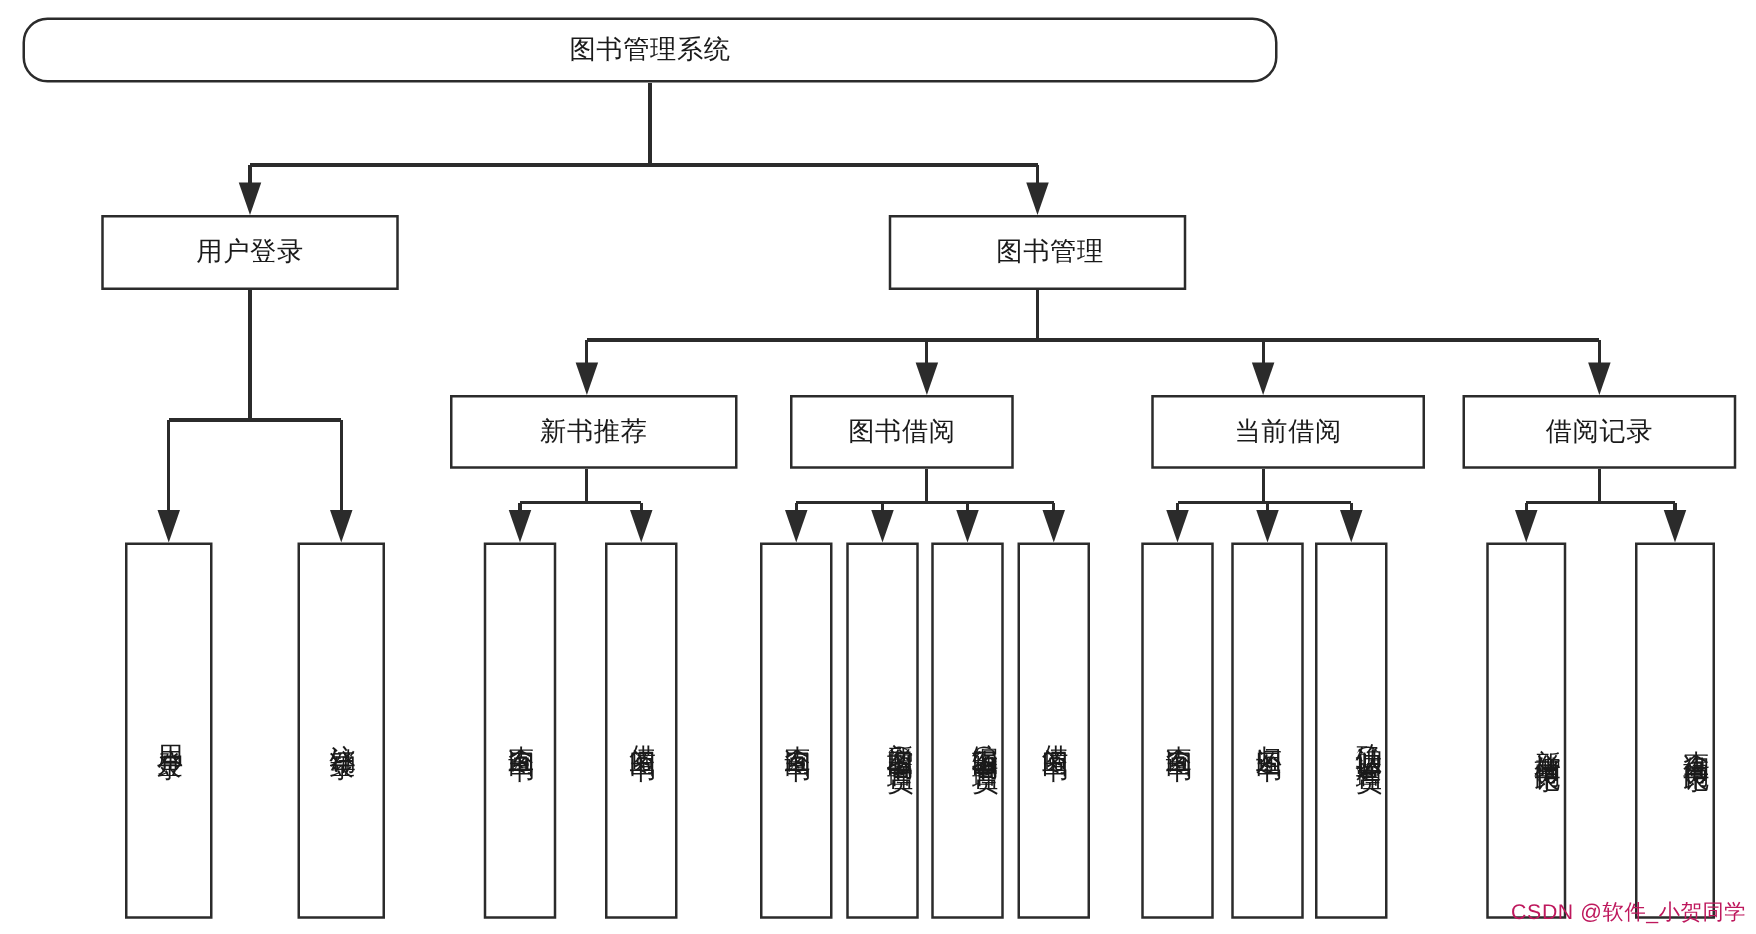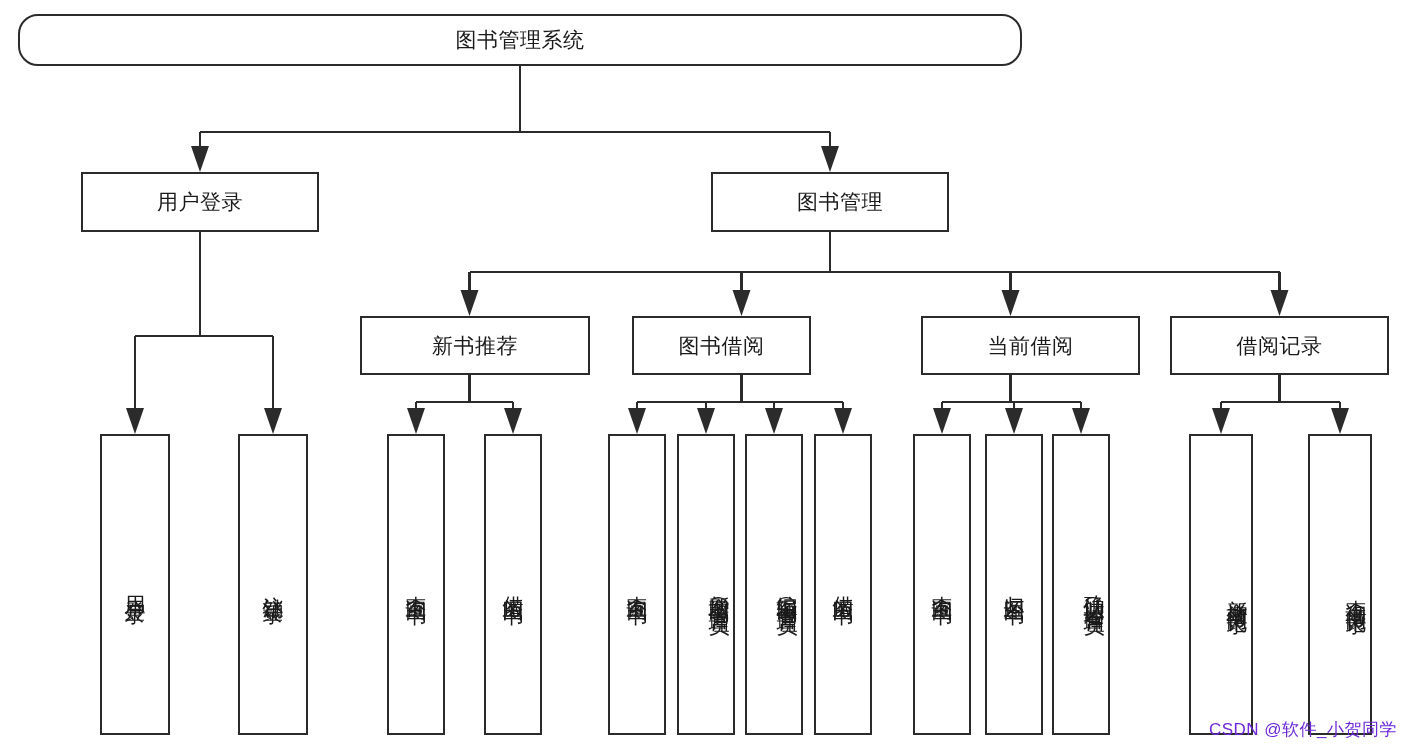--- a/index.html
+++ b/index.html
@@ -56,21 +56,21 @@
   }
   .node .lbl {
     display: block;
     white-space: nowrap;
   }
   #watermark {
     position: absolute;
     right: 8px;
     bottom: 6px;
     font-size: 17px;
-    color: #6d28d9;
+    color: #be185d;
     white-space: nowrap;
     letter-spacing: 0.5px;
   }
 </style>
 </head>
 <body>
 
 <div id="canvas">
   <svg id="edges" viewBox="0 0 1405 747">
       <line x1="520" y1="66" x2="520" y2="132" stroke="#2b2b2b" stroke-width="2.5" shape-rendering="crispEdges"></line>

